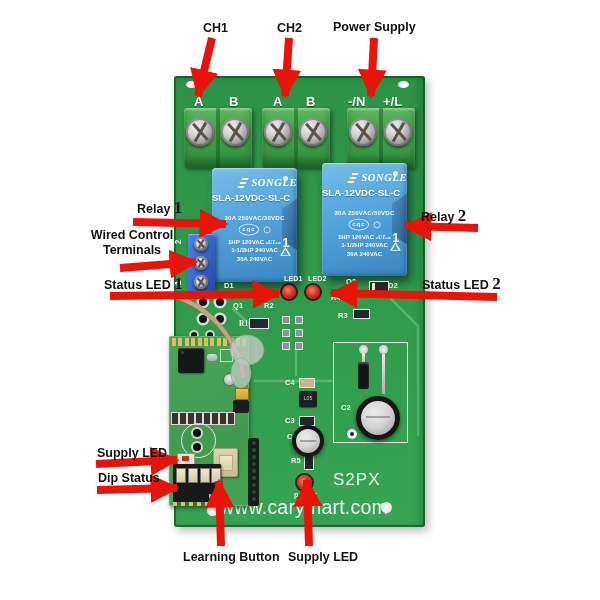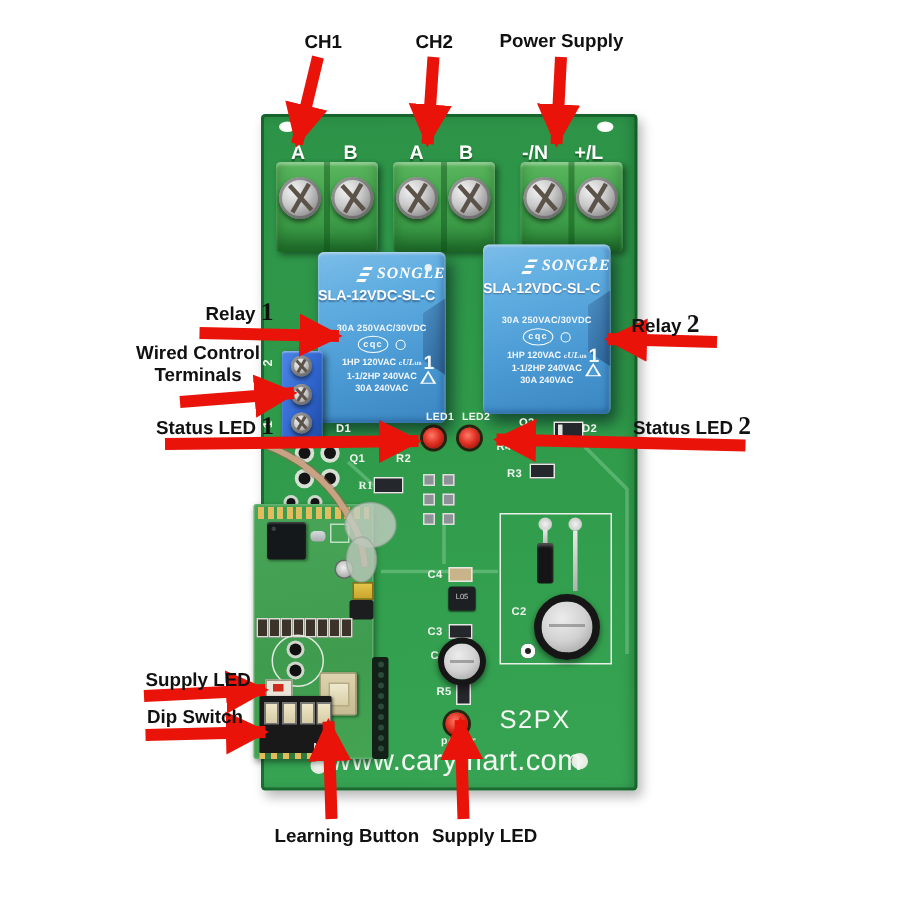--- a/index.html
+++ b/index.html
@@ -358,17 +358,17 @@
   </div>
 
   <div class="ann" style="left:421px;top:210px;">
     <span>Relay</span> <span class="num">2</span>
   </div>
   <div class="ann" style="left:422px;top:278px;">
     <span>Status LED</span> <span class="num">2</span>
   </div>
 
   <div class="ann" style="left:97px;top:446px;">Supply LED</div>
-  <div class="ann" style="left:98px;top:471px;">Dip Switch</div>
+  <div class="ann" style="left:98px;top:471px;">Dip Status</div>
   <div class="ann" style="left:183px;top:550px;">Learning Button</div>
   <div class="ann" style="left:288px;top:550px;">Supply LED</div>
 
 </div>
 
 </body></html>

